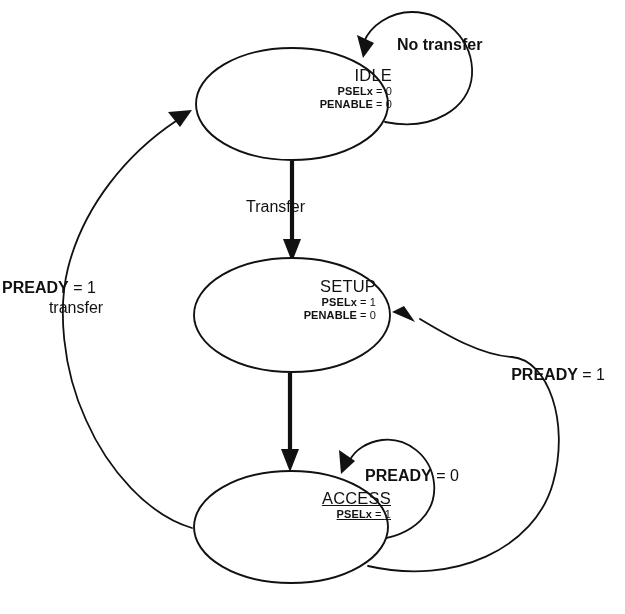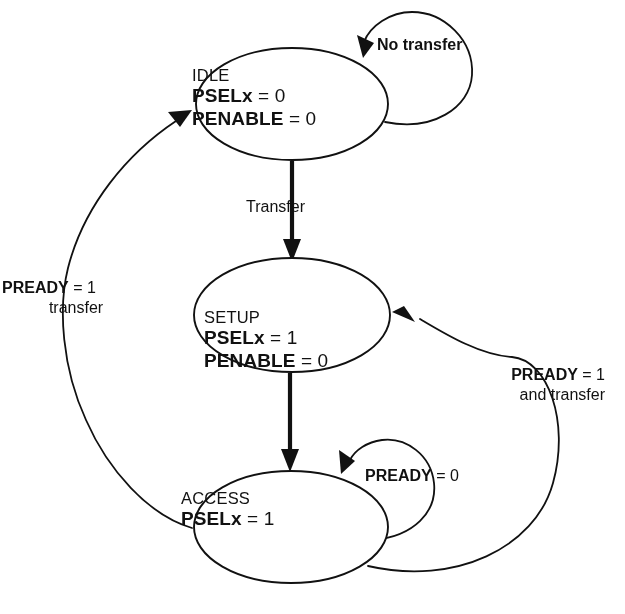--- a/index.html
+++ b/index.html
@@ -42,32 +42,32 @@
     fill: #ffffff;
     stroke: #111111;
     stroke-width: 1.9;
   }
   .arrow-head {
     fill: #111111;
     stroke: none;
   }
   .state-text {
     position: absolute;
-    text-align: left;
+    text-align: right;
     line-height: 1.18;
     white-space: nowrap;
     pointer-events: none;
   }
   .state-name {
     font-size: 16.5px;
     font-weight: normal;
     letter-spacing: 0.2px;
   }
   .state-signal {
-    font-size: 19px;
+    font-size: 11px;
     letter-spacing: 0.1px;
   }
   .state-signal b {
     font-weight: bold;
   }
   .edge-label {
     position: absolute;
     white-space: nowrap;
     font-size: 16px;
     line-height: 1.25;
@@ -114,46 +114,45 @@
     <ellipse class="state-ellipse" cx="292" cy="315" rx="98" ry="57"></ellipse>
     <ellipse class="state-ellipse" cx="291" cy="527" rx="97" ry="56"></ellipse>
   </svg>
 
   <div class="state-text" style="left:192px; top:66px; width:200px;">
     <div class="state-name">IDLE</div>
     <div class="state-signal"><b>PSELx</b><span> = </span><span>0</span></div>
     <div class="state-signal"><b>PENABLE</b><span> = </span><span>0</span></div>
   </div>
 
-  <div class="state-text" style="left:204px; top:277px; width:200px;margin-top:31px;">
+  <div class="state-text" style="left:176px; top:277px; width:200px;">
     <div class="state-name">SETUP</div>
     <div class="state-signal"><b>PSELx</b><span> = </span><span>1</span></div>
     <div class="state-signal"><b>PENABLE</b><span> = </span><span>0</span></div>
   </div>
 
-  <div class="state-text" style="left:181px; top:489px; width:200px;">
+  <div class="state-text" style="left:191px; top:489px; width:200px;text-decoration:underline;">
     <div class="state-name">ACCESS</div>
     <div class="state-signal"><b>PSELx</b><span> = </span><span>1</span></div>
   </div>
 
-  <div class="edge-label" style="left:377px; top:35px;">
+  <div class="edge-label" style="left:397px; top:35px;">
     <b>No transfer</b>
   </div>
 
   <div class="edge-label plain" style="left:246px; top:197px;">
     <span>Transfer</span>
   </div>
 
   <div class="edge-label" style="left:365px; top:466px;">
     <b>PREADY</b><span> = 0</span>
   </div>
 
   <div class="edge-label lbl-right" style="left:425px; top:365px; width:180px;">
     <div><b>PREADY</b><span> = 1</span></div>
-    <div class="plain">and transfer</div>
   </div>
 
   <div class="edge-label lbl-left" style="left:2px; top:278px; width:148px;">
     <div style="text-align:left;"><b>PREADY</b><span> = 1</span></div>
     <div class="plain">transfer</div>
   </div>
 
 </div>
 
 </body></html>

